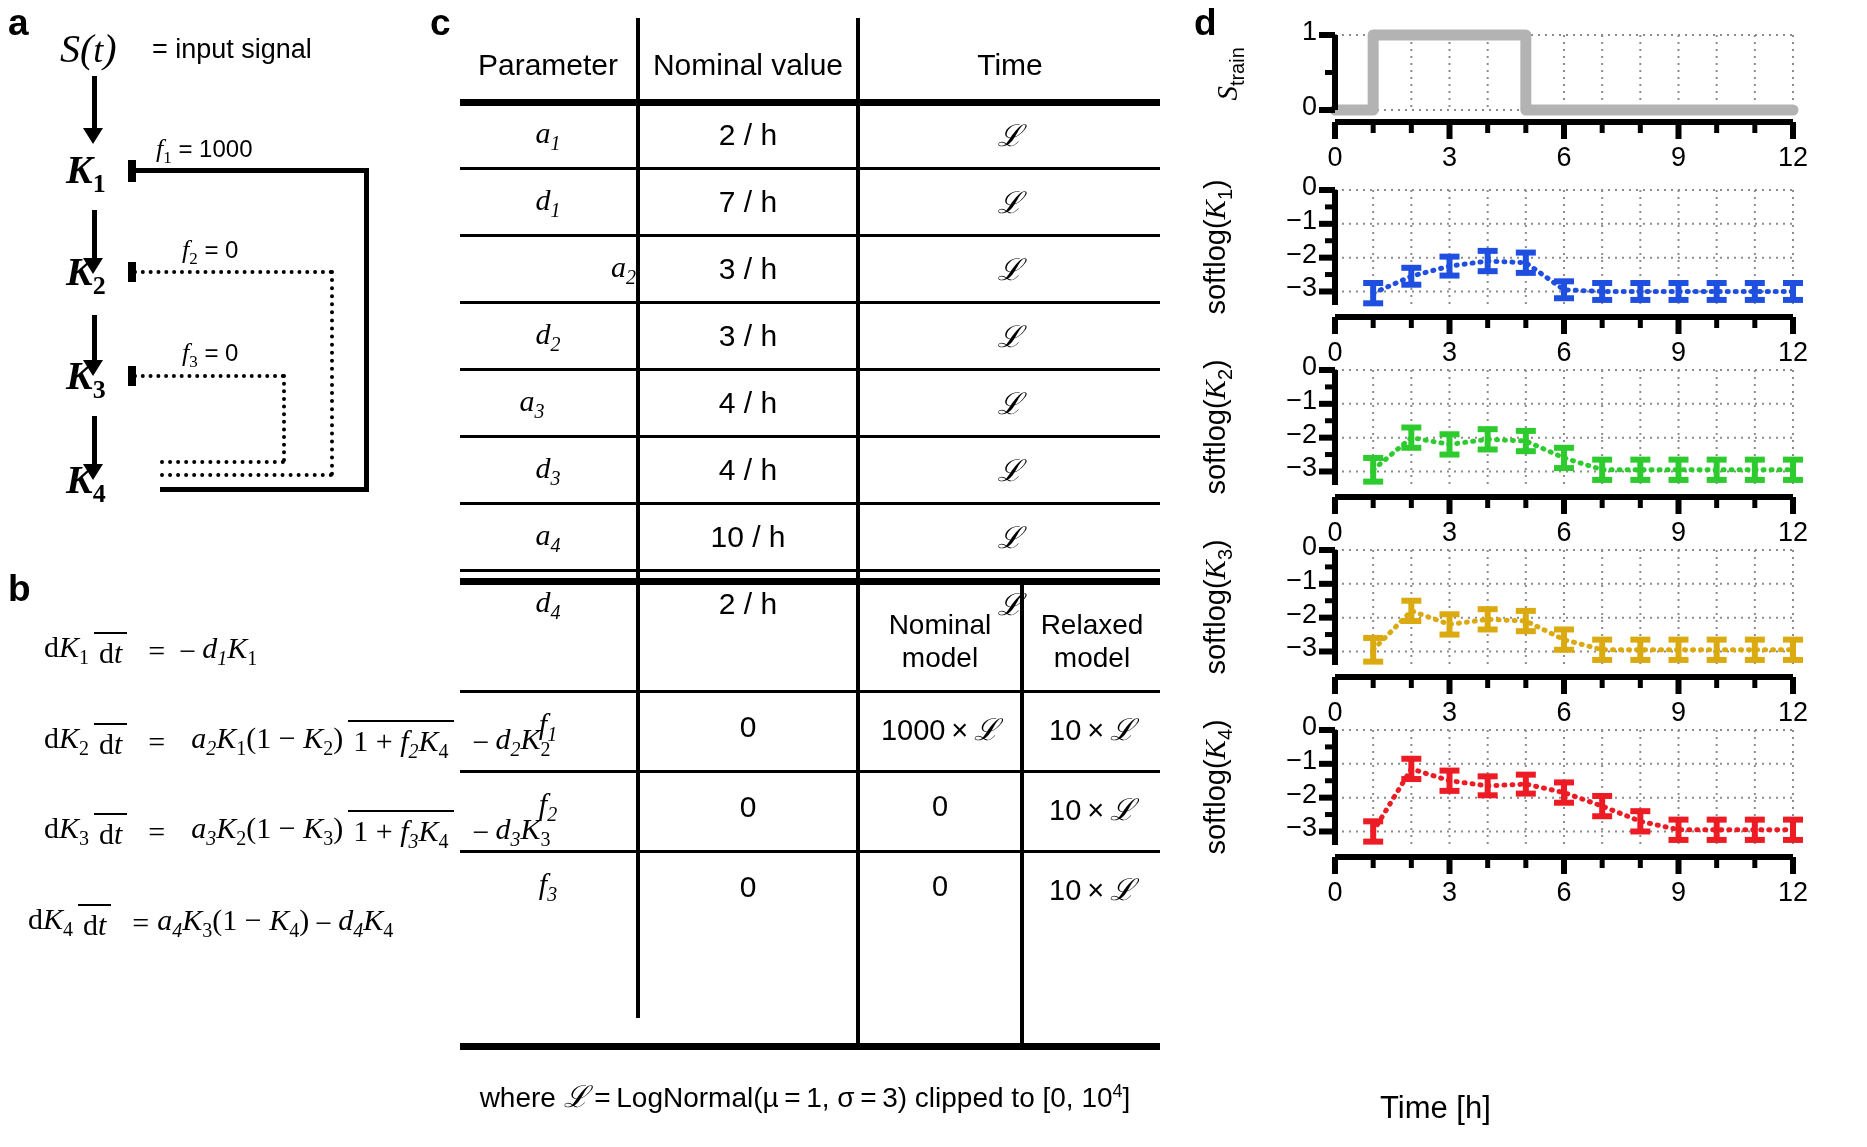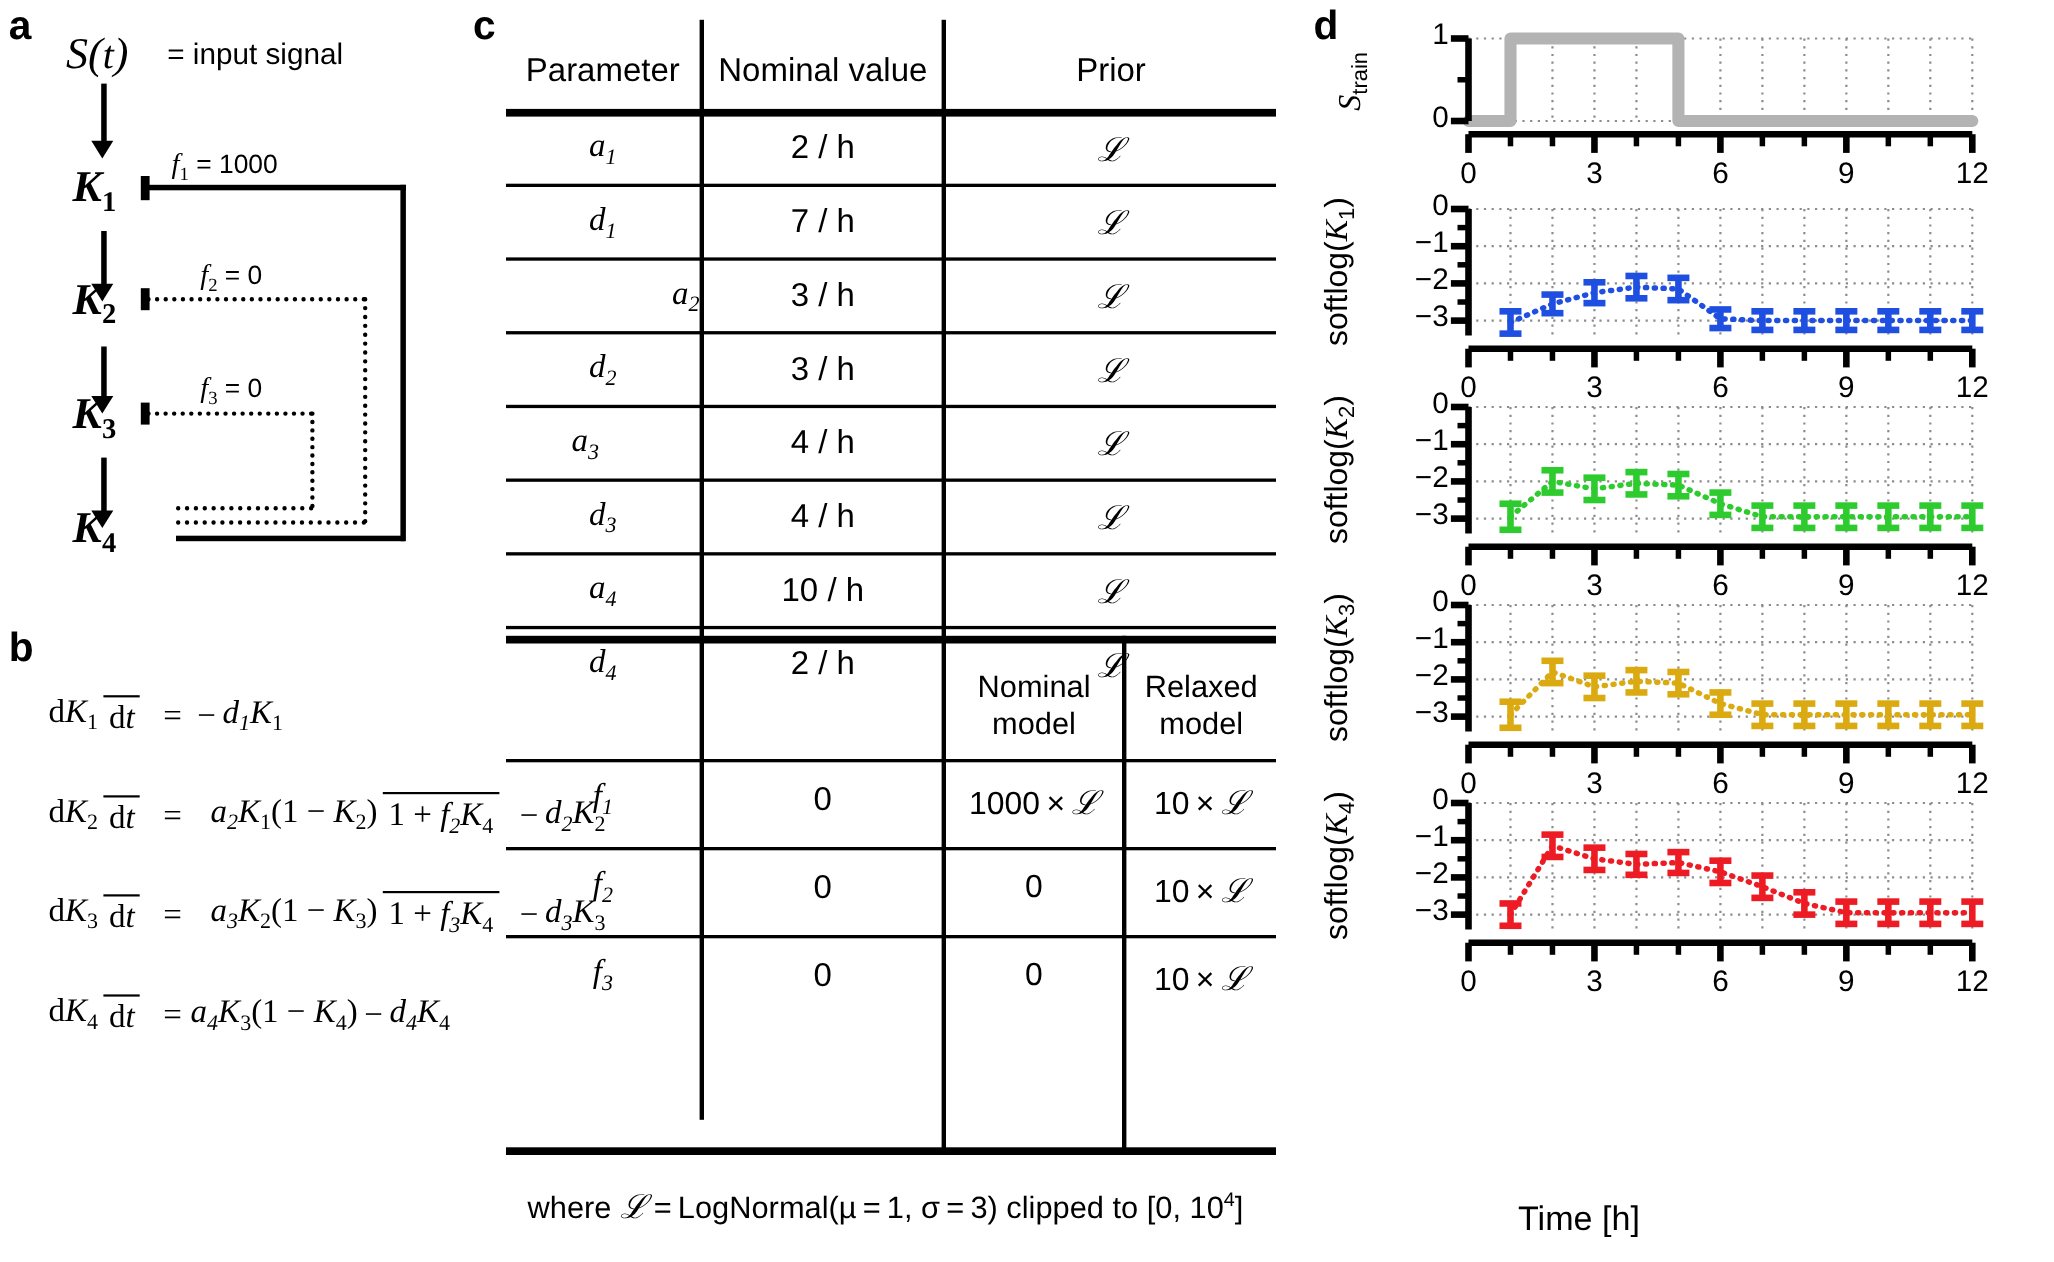--- a/index.html
+++ b/index.html
@@ -126,21 +126,21 @@
       </span>
     <span style="margin:0 8px;">=</span>
     <span class="frac">
         <span class="num"><span class="it">a</span><span class="sbi">3</span><span class="it">K</span><span class="sb">2</span>(1 − <span class="it">K</span><span class="sb">3</span>)</span>
         <span class="den">1 + <span class="it">f</span><span class="sbi">3</span><span class="it">K</span><span class="sb">4</span></span>
       </span>
     <span style="margin:0 6px;">−</span>
     <span><span class="it">d</span><span class="sbi">3</span><span class="it">K</span><span class="sb">3</span></span>
   </div>
 
-  <div class="eq" style="left:26px;top:382px;text-align:center;">
+  <div class="eq" style="left:10px;top:382px;text-align:center;">
     <span class="frac">
         <span class="num">d<span class="it">K</span><span class="sb">4</span></span>
         <span class="den">d<span class="it">t</span></span>
       </span>
     <span style="margin:0 8px;">=</span>
     <span><span class="it">a</span><span class="sbi">4</span><span class="it">K</span><span class="sb">3</span>(1 − <span class="it">K</span><span class="sb">4</span>)</span>
     <span style="margin:0 6px;">−</span>
     <span><span class="it">d</span><span class="sbi">4</span><span class="it">K</span><span class="sb">4</span></span>
   </div>
 </div>
@@ -161,21 +161,21 @@
   <div class="hline-c" style="top:502px;"></div>
   <div class="hline-c" style="top:569px;"></div>
   <div class="hline-c hline-thick" style="top:578px;"></div>
   <div class="hline-c" style="top:690px;"></div>
   <div class="hline-c" style="top:770px;"></div>
   <div class="hline-c" style="top:850px;"></div>
   <div class="hline-c hline-thick" style="top:1043px;"></div>
 
   <div style="position:absolute;left:20px;top:48px;width:176px;text-align:center;font-size:30px;">Parameter</div>
   <div style="position:absolute;left:200px;top:48px;width:216px;text-align:center;font-size:30px;">Nominal value</div>
-  <div style="position:absolute;left:420px;top:48px;width:300px;text-align:center;font-size:30px;">Prior</div>
+  <div style="position:absolute;left:420px;top:48px;width:300px;text-align:center;font-size:30px;">Time</div>
 
   <div style="position:absolute;left:20px;top:116px;width:176px;text-align:center;" class="cell-param">a<sub>1</sub></div>
   <div style="position:absolute;left:200px;top:118px;width:216px;text-align:center;font-size:30px;">2 / h</div>
   <div style="position:absolute;left:420px;top:114px;width:300px;text-align:center;" class="cal">ℒ</div>
 
   <div style="position:absolute;left:20px;top:183px;width:176px;text-align:center;" class="cell-param">d<sub>1</sub></div>
   <div style="position:absolute;left:200px;top:185px;width:216px;text-align:center;font-size:30px;">7 / h</div>
   <div style="position:absolute;left:420px;top:181px;width:300px;text-align:center;" class="cal">ℒ</div>
 
   <div style="position:absolute;left:20px;top:250px;width:176px;text-align:right;" class="cell-param">a<sub>2</sub></div>

